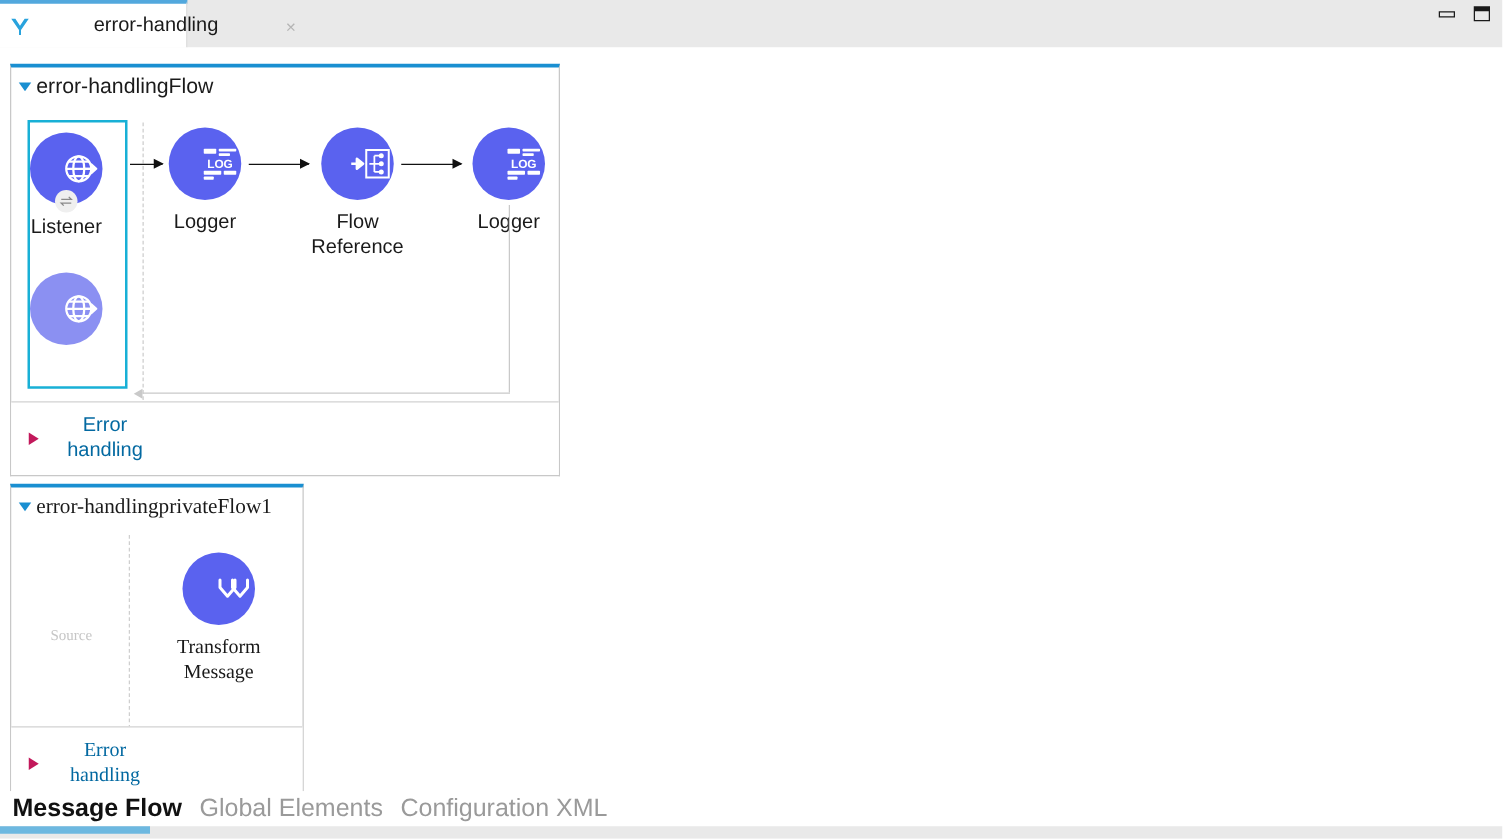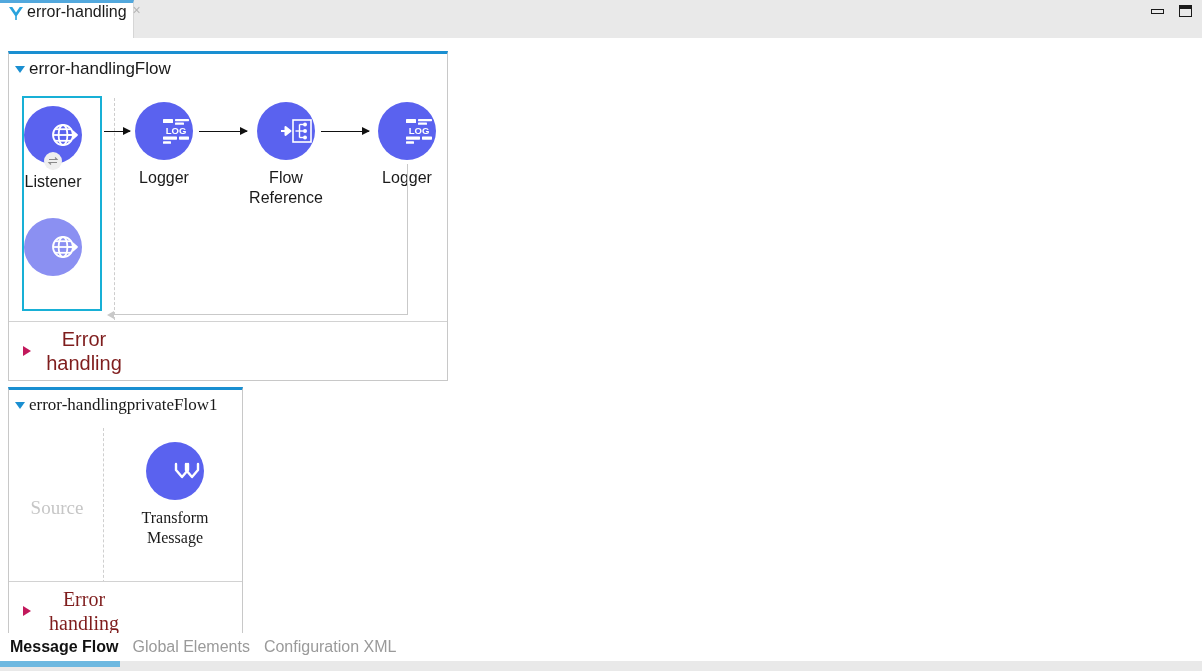--- a/index.html
+++ b/index.html
@@ -10,26 +10,26 @@
     font-family: "Liberation Sans", sans-serif;
   }
   #app { position: relative; width: 1202px; height: 671px; background: #ffffff; }
 
   
   .tabbar {
     position: absolute; left: 0; top: 0; width: 1202px; height: 38px;
     background: #e9e9e9;
   }
   .tab-active {
-    position: absolute; left: 0; top: 0; width: 134px; height: 38px;
+    position: absolute; left: 0; top: 0; width: 150px; height: 38px;
     background: #ffffff;
     border-top: 3px solid #52a8dd;
     border-right: 1px solid #d6d6d6;
     box-sizing: border-box;
-    display: flex; align-items: flex-start;
+    display: flex; align-items: center; gap: 48px;
   }
   .tab-icon { width: 20px; height: 20px; margin-left: 6px; flex: 0 0 auto; display:block; }
   .tab-label {
     font-size: 16px; color: #1a1a1a; margin-left: 1px;
     font-family: "Liberation Sans", sans-serif; white-space: nowrap;
   }
   .tab-close {
     margin-left: 6px; font-size: 14px; color: #b5b5b5; line-height: 1;
     cursor: pointer; user-select: none;
   }
@@ -66,35 +66,35 @@
   .err-strip {
     position: absolute; left: 0; right: 0; bottom: 0; height: 58px;
     border-top: 1px solid #d2d2d2; background: #ffffff;
     display: flex; align-items: center;
   }
   .err-twisty {
     width: 0; height: 0; margin-left: 14px; margin-right: 10px;
     border-top: 5px solid transparent; border-bottom: 5px solid transparent;
     border-left: 8px solid #c2185b; cursor: pointer;
   }
-  .err-label { font-size: 20px; color: #7f1d1d; line-height: 1.22; text-align: center; width: 86px; }
+  .err-label { font-size: 16px; color: #0369a1; line-height: 1.22; text-align: center; width: 86px; }
 
   
   .src-box {
     position: absolute; box-sizing: border-box;
     border: 2px solid #18b0d6; background: #ffffff;
   }
   #listener-box { left: 13px; top: 12px; width: 80px; height: 215px; }
 
   .src-box-empty {
     position: absolute; box-sizing: border-box;
     border-right: 1px dashed #cfcfcf;
   }
   #source-empty { left: 2px; top: 8px; width: 93px; height: 160px; display:flex; align-items:center; justify-content:center;}
-  .source-text { font-size: 19px; color: #c6c6c6; }
+  .source-text { font-size: 12px; color: #c6c6c6; }
 
   
   .node { position: absolute; width: 110px; text-align: center; }
   .node .bubble {
     width: 58px; height: 58px; border-radius: 50%;
     background: #5a62ef; margin: 0 auto; position: relative;
     display: flex; align-items: center; justify-content: flex-end;
   }
   .node .bubble.light { background: #8b90f2; }
   .node .label {
@@ -120,21 +120,21 @@
   .ret-line { position: absolute; background: #c9c9c9; }
   .ret-arrow {
     position: absolute; width: 0; height: 0;
     border-top: 4px solid transparent; border-bottom: 4px solid transparent;
     border-right: 7px solid #c9c9c9;
   }
 
   
   .bottombar { position: absolute; left: 0; top: 633px; width: 1202px; height: 38px; background: #ffffff; }
   .btabs { position: absolute; left: 10px; top: 0; display: flex; align-items: center; height: 28px; gap: 14px; }
-  .btab { font-size: 16px; color: #9a9a9a; cursor: pointer; white-space: nowrap; }
+  .btab { font-size: 20px; color: #9a9a9a; cursor: pointer; white-space: nowrap; }
   .btab.active { color: #111111; font-weight: bold; }
   .hscroll-track { position: absolute; left: 0; top: 28px; width: 1202px; height: 10px; background: #e9e9e9; }
   .hscroll-thumb { position: absolute; left: 0; top: 28px; width: 120px; height: 6px; background: #6db8e0; cursor: pointer; }
 </style>
 </head>
 <body>
 
 <div id="app">
 
   <div class="tabbar">

